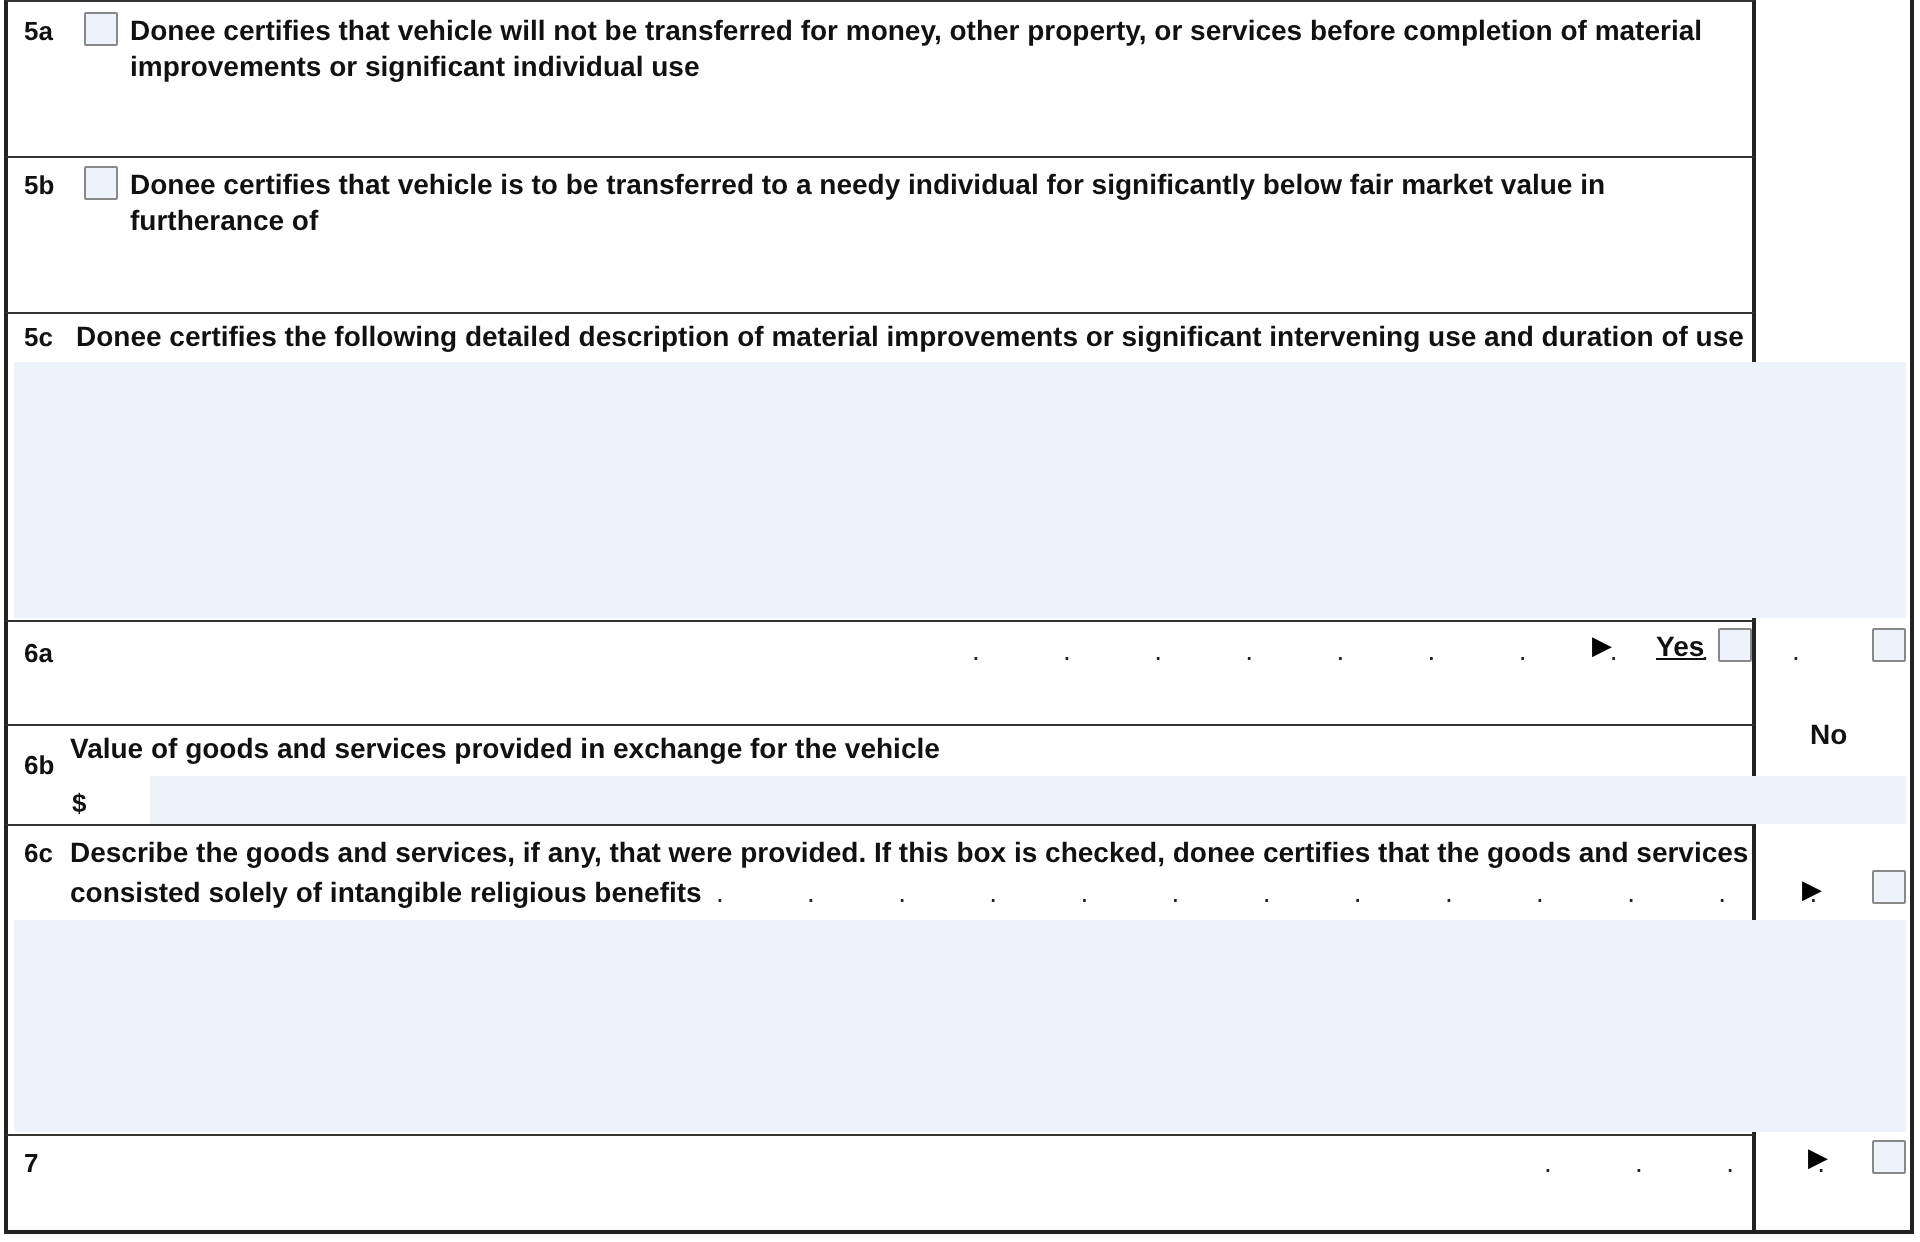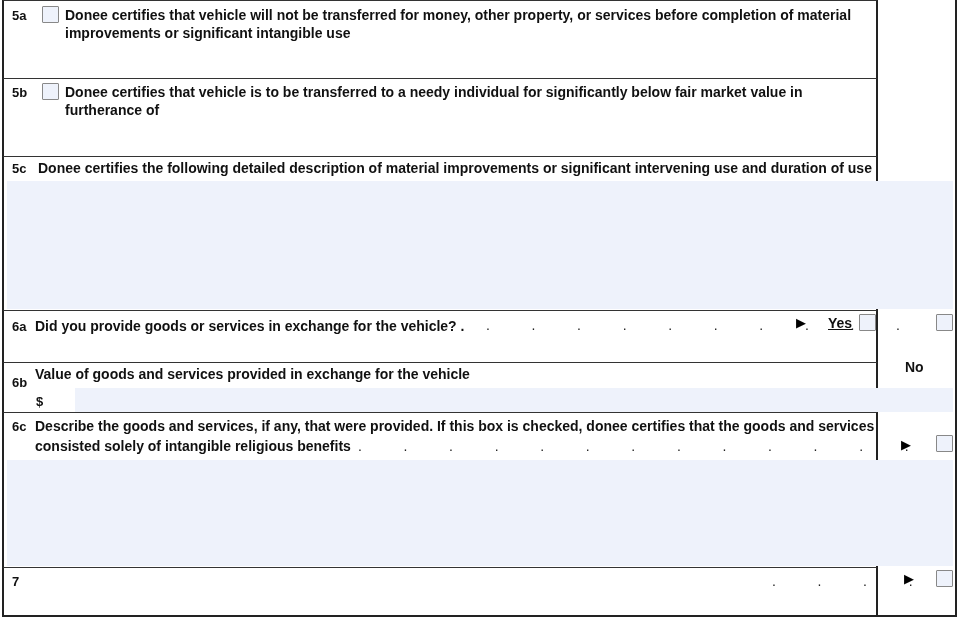--- a/index.html
+++ b/index.html
@@ -30,38 +30,37 @@
   </style>
 </head>
 <body>
 
 <div class="frame"></div>
 
 <div class="row" style="top:0; height:78px;">
   <span class="lbl" style="left:8px; top:7px;">5a</span>
   <div class="cb" style="left:38px; top:5px;"></div>
   <span class="txt" style="left:61px; top:5px;">Donee certifies that vehicle will not be transferred for money, other property, or services before completion of material</span>
-  <span class="txt" style="left:61px; top:23px;">improvements or significant intangible use</span>
+  <span class="txt" style="left:61px; top:23px;">improvements or significant individual use</span>
 </div>
 
 <div class="row" style="top:78px; height:78px;">
   <span class="lbl" style="left:8px; top:6px;">5b</span>
   <div class="cb" style="left:38px; top:4px;"></div>
   <span class="txt" style="left:61px; top:4px;">Donee certifies that vehicle is to be transferred to a needy individual for significantly below fair market value in furtherance of</span>
 </div>
 
 <div class="row" style="top:156px; height:154px;">
   <span class="lbl" style="left:8px; top:4px;">5c</span>
   <span class="txt" style="left:34px; top:2px;">Donee certifies the following detailed description of material improvements or significant intervening use and duration of use</span>
   <div class="fill" style="left:3px; top:24px; width:946px; height:128px;"></div>
 </div>
 
 <div class="row" style="top:310px; height:52px;">
   <span class="lbl" style="left:8px; top:8px;">6a</span>
-  <span class="txt" style="left:31px; top:6px;">Did you provide goods or services in exchange for the vehicle? .</span>
   <span class="dots" style="left:482px; top:6px; word-spacing:10px;">.   .   .   .   .   .   .   .   .   .   .   .</span>
   <span class="arrow" style="left:792px; top:4px;">▶</span>
   <span class="yn" style="left:824px; top:4px;text-decoration:underline;">Yes</span>
   <div class="cb" style="left:855px; top:3px;"></div>
   <span class="yn" style="left:901px; top:4px;margin-top:44px;">No</span>
   <div class="cb" style="left:932px; top:3px;"></div>
 </div>
 
 <div class="row" style="top:362px; height:50px;">
   <span class="lbl" style="left:8px; top:12px;">6b</span>

